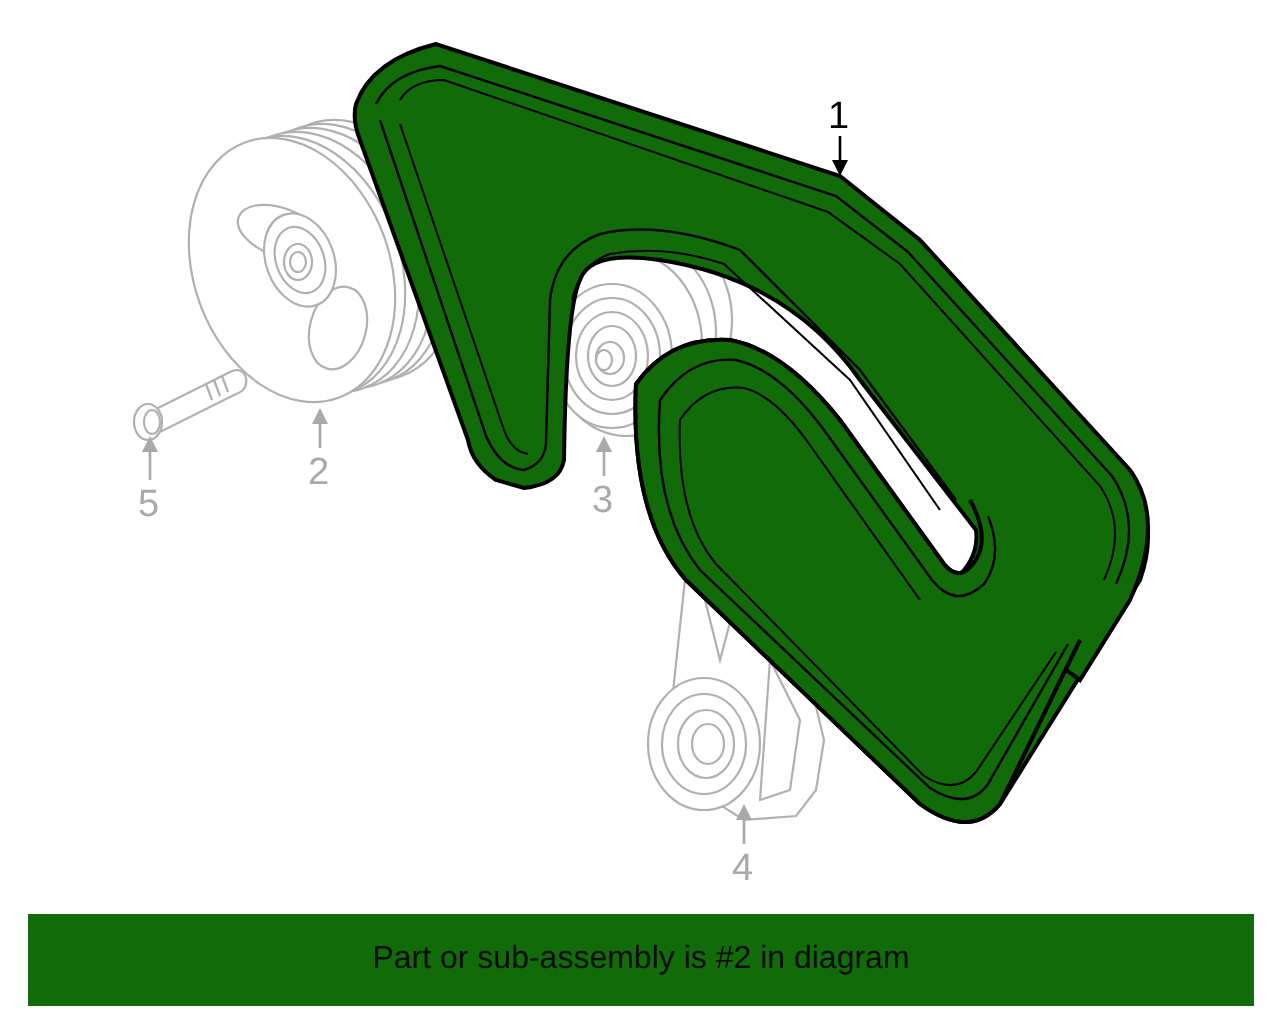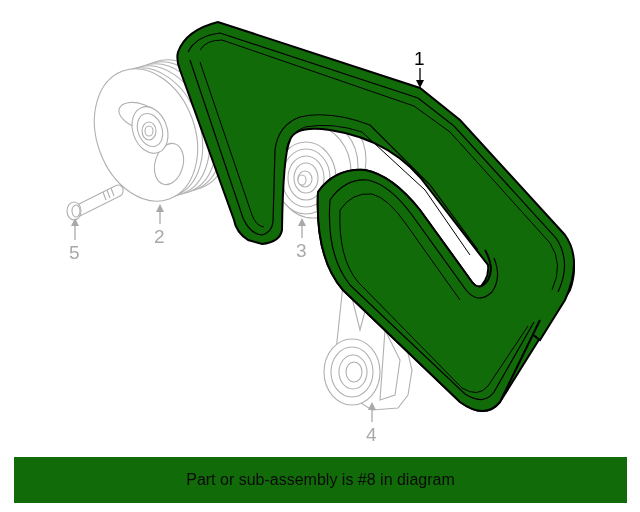--- a/index.html
+++ b/index.html
@@ -99,14 +99,14 @@
   </svg>
 
   <span class="callout main" style="left:414px; top:49px;">1</span>
   <span class="callout ghost" style="left:154px; top:227px;">2</span>
   <span class="callout ghost" style="left:296px; top:241px;">3</span>
   <span class="callout ghost" style="left:366px; top:425px;">4</span>
   <span class="callout ghost" style="left:69px; top:243px;">5</span>
 </div>
 
 <div id="banner">
-  <span>Part or sub-assembly is #8 in diagram</span>
+  <span>Part or sub-assembly is #2 in diagram</span>
 </div>
 
 </body></html>

